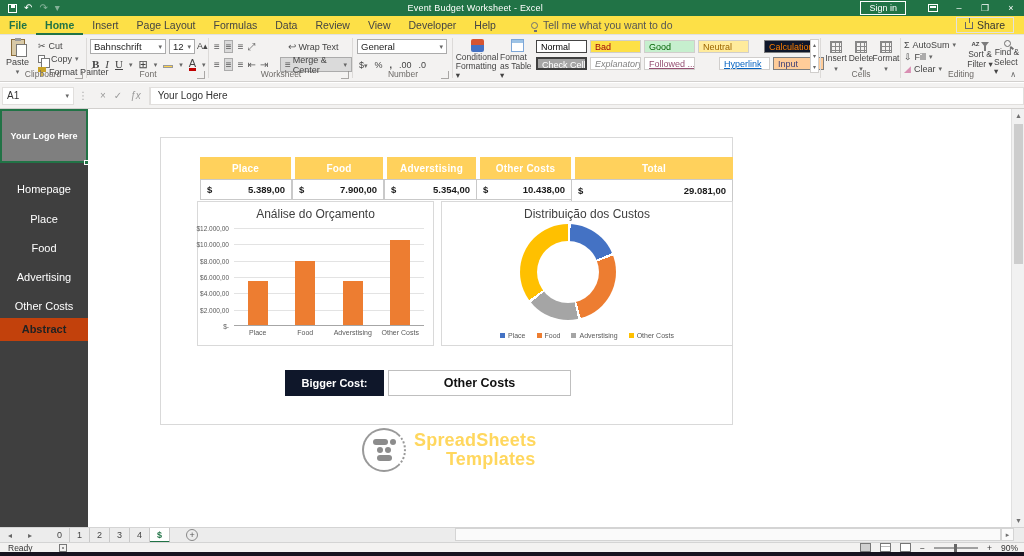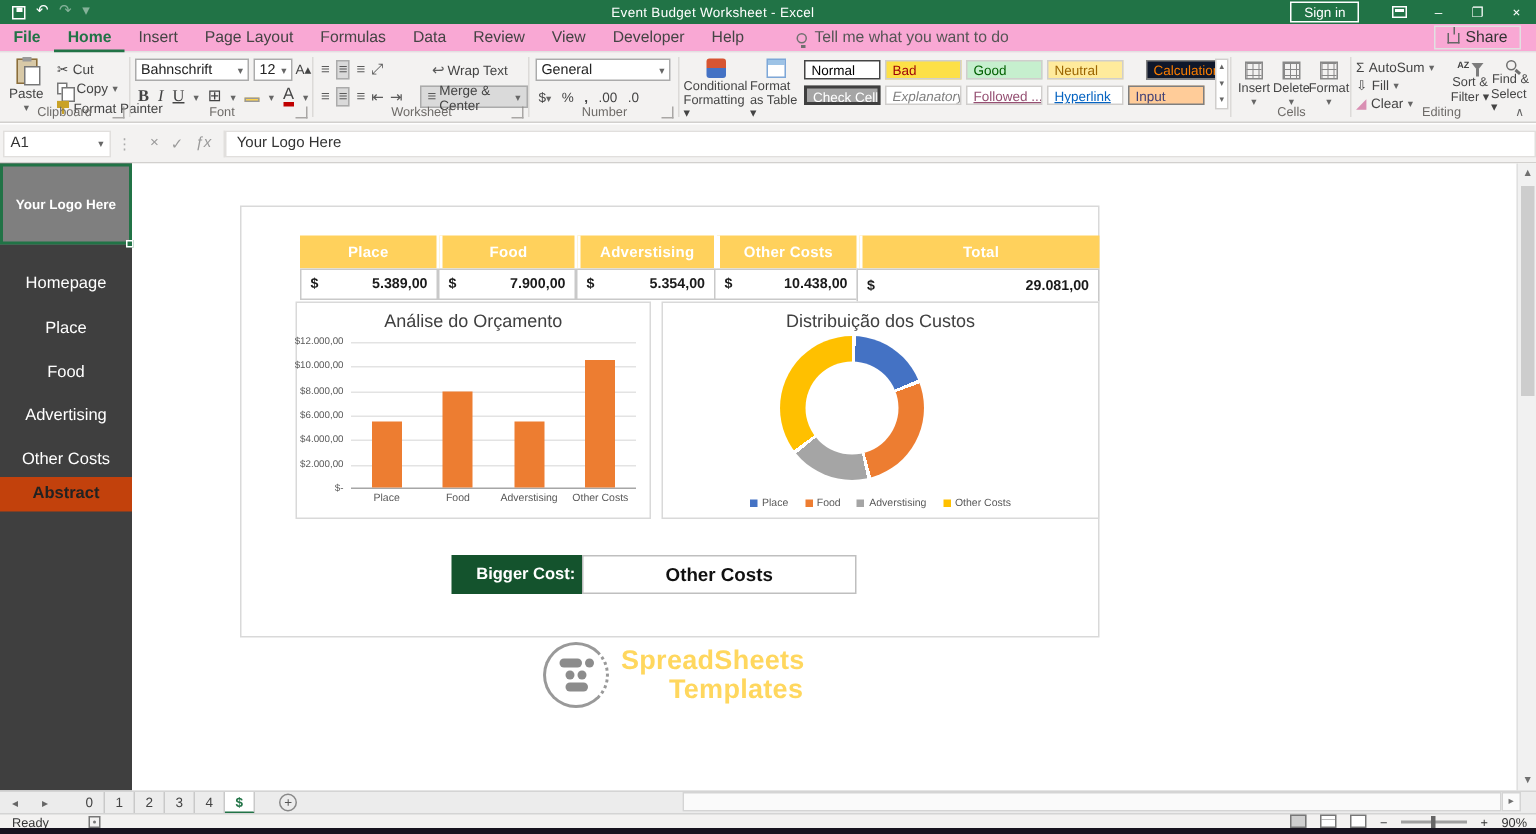--- a/index.html
+++ b/index.html
@@ -17,21 +17,21 @@
   .icon-save::after { content:""; position:absolute; left:2px; top:0; width:4px; height:3px; background:#fff; }
   .dim { opacity:.45; }
   .tb-title { flex:1; text-align:center; letter-spacing:.2px; }
   .tb-right { display:flex; align-items:center; gap:0; }
   .signin { border:1px solid #fff; padding:1px 8px; font-size:9px; margin-right:14px; }
   .winbtn { width:26px; text-align:center; font-size:9px; }
   .icon-ribbonopt { display:inline-block; width:10px; height:8px; border:1px solid #fff; position:relative; top:1px; }
   .icon-ribbonopt::after{ content:""; position:absolute; left:1px; top:1px; width:6px; height:2px; background:#fff; }
 
   
-  .tabrow { left:0; top:16px; width:1024px; height:19px; background:#f9a8d4; display:flex; align-items:center;
+  .tabrow { left:0; top:16px; width:1024px; height:19px; background:#fde047; display:flex; align-items:center;
             font-size:10.5px; color:#444; border-bottom:1px solid #E1E1E1; }
   .rtab { padding:0 9px; height:19px; line-height:19px; }
   .rtab.file { color:#217346; font-weight:bold; }
   .rtab.active { color:#217346; font-weight:bold; border-bottom:2.5px solid #217346; }
   .tellme { display:flex; align-items:center; gap:5px; margin-left:26px; color:#555; }
   .icon-bulb { width:7px; height:7px; border:1px solid #707070; border-radius:50%; position:relative; }
   .icon-bulb::after { content:""; position:absolute; left:2px; top:7px; width:3px; height:2px; background:#707070; }
   .share { margin-left:auto; margin-right:10px; display:flex; align-items:center; gap:4px;
            border:1px solid #E1E1E1; padding:1px 8px; color:#333; }
   .icon-share { width:8px; height:7px; border:1px solid #666; border-top:none; position:relative; }
@@ -66,21 +66,21 @@
   .chip { width:51px; height:13px; font-size:9px; line-height:12px; padding-left:4px; border:1px solid #d0cecc;
           background:#fff; overflow:hidden; white-space:nowrap; }
   .chip-normal { border:1.5px solid #444; color:#000; }
   .chip-bad { background:#fde047; color:#9C0006; }
   .chip-good { background:#C6EFCE; color:#006100; }
   .chip-neutral { background:#FFEB9C; color:#9C6500; }
   .chip-calc { background:#0f172a; color:#FA7D00; border:1px solid #7F7F7F;margin-left:12px; }
   .chip-check { background:#A5A5A5; color:#fff; border:2px solid #3F3F3F; }
   .chip-expl { font-style:italic; color:#7F7F7F; }
   .chip-followed { color:#954F72; text-decoration:underline; }
-  .chip-hyper { color:#0563C1; text-decoration:underline; }
+  .chip-hyper { color:#0563C1; text-decoration:underline;margin-left:21px; }
   .chip-input { background:#FFCC99; color:#3F3F76; border:1px solid #7F7F7F; }
   .icon-condfmt { width:13px; height:13px; border-radius:2px; background:linear-gradient(180deg,#d65532 50%,#4472c4 50%); }
   .icon-fmttable { width:13px; height:13px; border:1px solid #7da7d8; background:linear-gradient(180deg,#9dc3e6 30%,#fff 30%); }
   .icon-cells { width:12px; height:12px; border:1px solid #888;
                 background:linear-gradient(#888 1px,transparent 1px),linear-gradient(90deg,#888 1px,transparent 1px);
                 background-size:4px 4px; }
   .twoline { display:flex; flex-direction:column; align-items:center; font-size:8.5px; line-height:9px; gap:1px; }
   .icon-funnel { width:0; height:0; border-left:4px solid transparent; border-right:4px solid transparent; border-top:5px solid #7c7c7c; position:relative; }
   .icon-funnel::after { content:""; position:absolute; left:-1px; top:-1px; width:2px; height:5px; background:#7c7c7c; }
   .icon-mag { width:7px; height:7px; border:1.5px solid #6f6f6f; border-radius:50%; position:relative; }
@@ -122,21 +122,21 @@
   .ylab { position:absolute; right:2px; transform:translateY(-50%); font-size:6.5px; color:#595959; white-space:nowrap; }
   .xlabels { position:absolute; left:36px; top:127px; width:190px; height:10px; }
   .xlab { position:absolute; top:0; text-align:center; font-size:7px; color:#595959; white-space:nowrap; }
   .donut { position:absolute; left:78px; top:22px; width:96px; height:96px; border-radius:50%; }
   .donut::after { content:""; position:absolute; left:17px; top:17px; width:62px; height:62px; border-radius:50%; background:#fff; }
   .legend { position:absolute; left:0; bottom:6px; width:100%; display:flex; justify-content:center; gap:11px;
             font-size:7px; color:#595959; align-items:center; }
   .lg-item { display:flex; align-items:center; gap:3px; }
   .lg-sq { width:5px; height:5px; display:inline-block; }
 
-  .bigger-label { left:140px; top:232px; width:99px; height:26px; background:#14532d; color:#fff; font-weight:bold;
+  .bigger-label { left:124px; top:232px; width:99px; height:26px; background:#0f172a; color:#fff; font-weight:bold;
                   font-size:11px; display:flex; align-items:center; justify-content:center;text-align:right; }
   .bigger-value { left:227px; top:232px; width:183px; height:26px; background:#fff; border:1px solid #BFBFBF;
                   color:#111; font-weight:bold; font-size:12.5px; display:flex; align-items:center; justify-content:center; }
 
   .brand { left:362px; top:319px; display:flex; align-items:center; gap:8px; }
   .brandicon { width:44px; height:44px; border:2.5px solid #999; border-right-style:dotted; border-radius:50%;
                display:flex; flex-direction:column; align-items:center; justify-content:center; gap:2px; }
   .bi-row { display:flex; gap:2px; }
   .bi-pill { width:15px; height:6px; background:#8C8C8C; border-radius:3px; }
   .bi-dot { width:6px; height:6px; background:#8C8C8C; border-radius:50%; }

